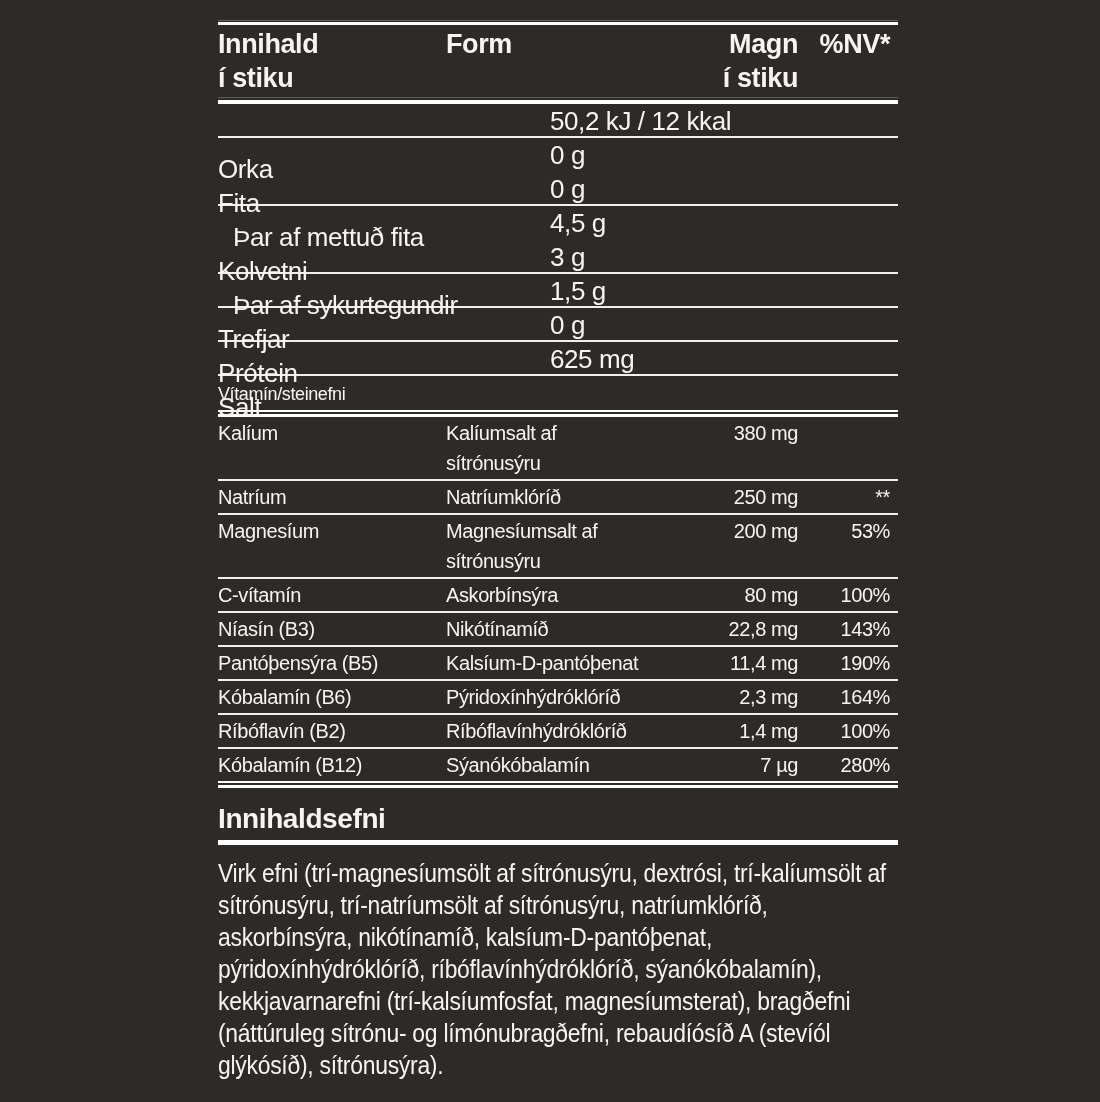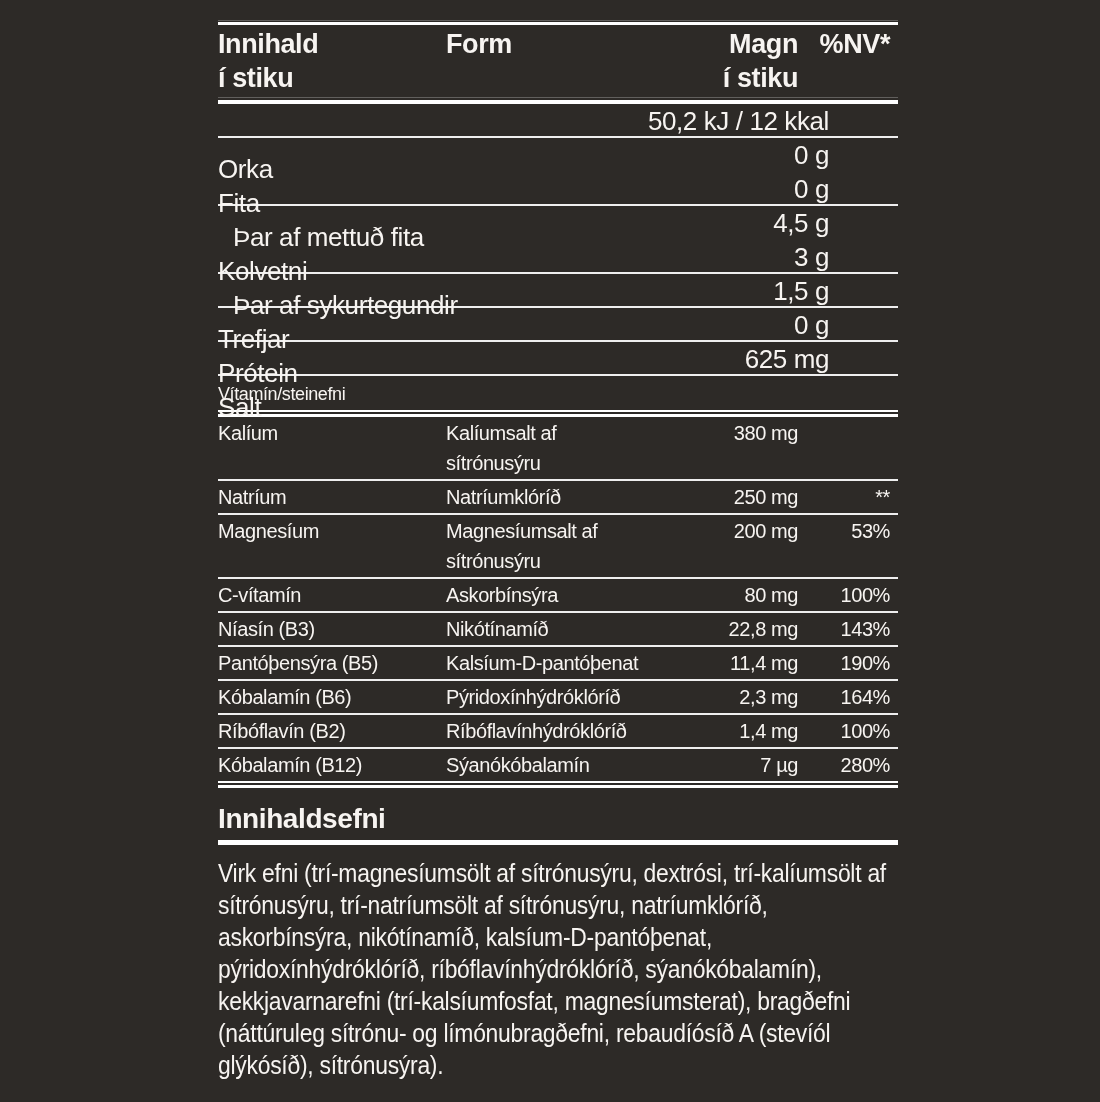--- a/index.html
+++ b/index.html
@@ -28,21 +28,21 @@
     font-weight:700; font-size:27px; line-height:34px;
     padding:2px 0;
   }
   .thead .c1, .thead .c3 { white-space:pre-line; }
   .thead .c3 { text-align:right; }
   .thead .c4 { text-align:right; padding-right:8px; }
 
   
   .mrow { display:flex; height:34px; line-height:34px; font-size:26px; }
   .mrow .mname  { flex:1; white-space:nowrap;margin-top:48px; }
-  .mrow .mamount{ width:240px; text-align:right; margin-right:69px; white-space:nowrap; }
+  .mrow .mamount{ width:240px; margin-right:108px; white-space:nowrap; }
   .mrow.indent .mname { padding-left:15px; }
 
   
   .section-title { font-size:18px; line-height:32px; padding-top:2px; height:34px; }
   .vrow {
     display:grid;
     grid-template-columns:228px 234px 118px 1fr;
     font-size:20px; line-height:30px; padding:1px 0;
   }
   .vrow .vname { white-space:nowrap; }

